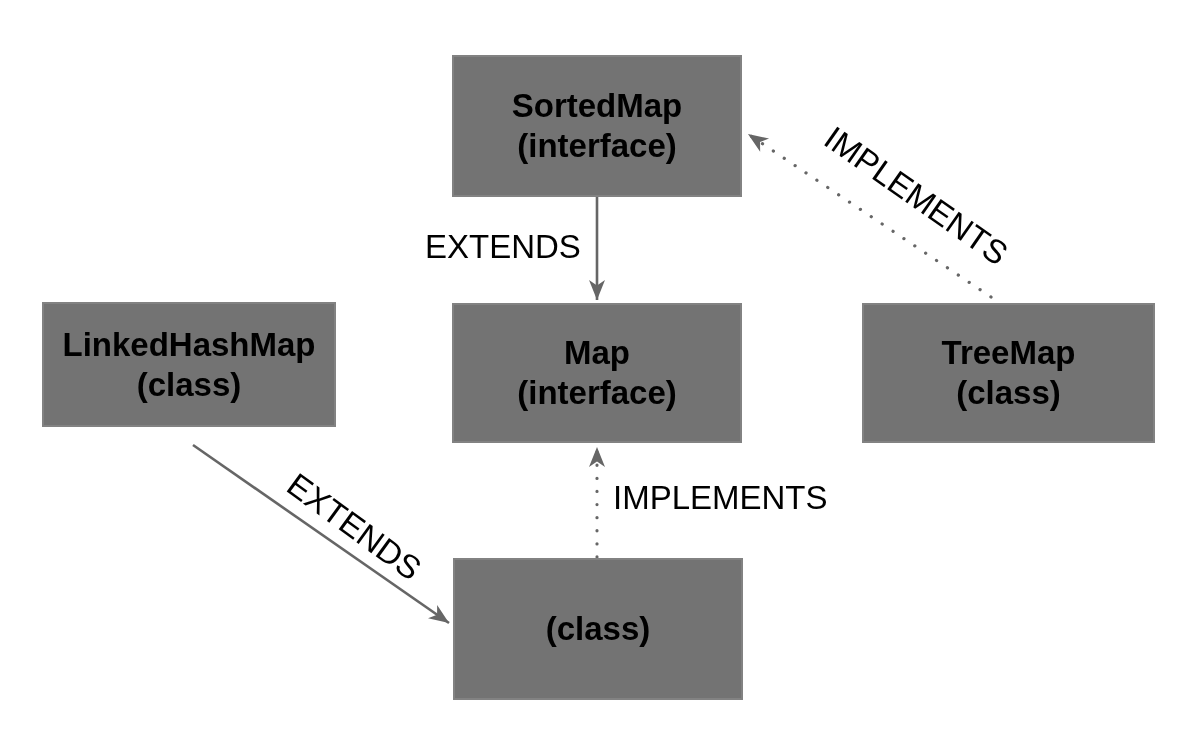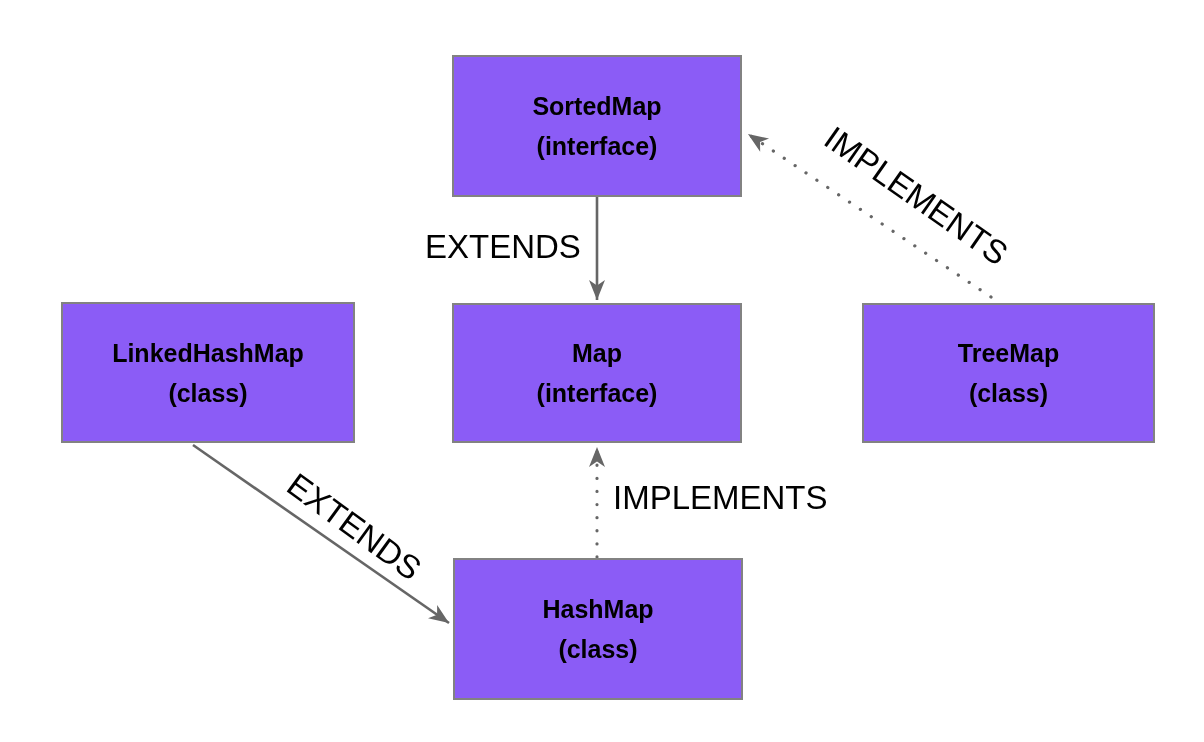--- a/index.html
+++ b/index.html
@@ -24,35 +24,35 @@
   .edge-dotted {
     stroke: #666666;
     stroke-width: 3.2;
     stroke-dasharray: 0.1 13;
     stroke-linecap: round;
     fill: none;
   }
   .node {
     position: absolute;
     box-sizing: border-box;
-    background: #8b5cf6;
+    background: #737373;
     border: 2px solid #828282;
     display: flex;
     flex-direction: column;
     align-items: center;
     justify-content: center;
     text-align: center;
     color: #000000;
     font-weight: bold;
-    font-size: 25px;
+    font-size: 33px;
     line-height: 40px;
   }
   .node-sortedmap     { left: 452px; top: 55px;  width: 290px; height: 142px; }
   .node-map           { left: 452px; top: 303px; width: 290px; height: 140px; text-align: center; }
-  .node-linkedhashmap { left: 61px;  top: 302px; width: 294px; height: 141px; }
+  .node-linkedhashmap { left: 42px;  top: 302px; width: 294px; height: 125px; }
   .node-treemap       { left: 862px; top: 303px; width: 293px; height: 140px; }
   .node-hashmap       { left: 453px; top: 558px; width: 290px; height: 142px; }
   .edge-label {
     position: absolute;
     color: #000000;
     font-size: 33px;
     line-height: 34px;
     white-space: nowrap;
   }
   .label-extends-vertical   { left: 425px; top: 230px; }
@@ -97,21 +97,20 @@
     <div>LinkedHashMap</div>
     <div>(class)</div>
   </div>
 
   <div class="node node-treemap">
     <div>TreeMap</div>
     <div>(class)</div>
   </div>
 
   <div class="node node-hashmap">
-    <div>HashMap</div>
     <div>(class)</div>
   </div>
 
   <div class="edge-label label-extends-vertical">EXTENDS</div>
 
   <div class="edge-label label-implements-vertical">IMPLEMENTS</div>
 
   <div class="edge-label label-implements-diagonal">IMPLEMENTS</div>
 
   <div class="edge-label label-extends-diagonal">EXTENDS</div>

